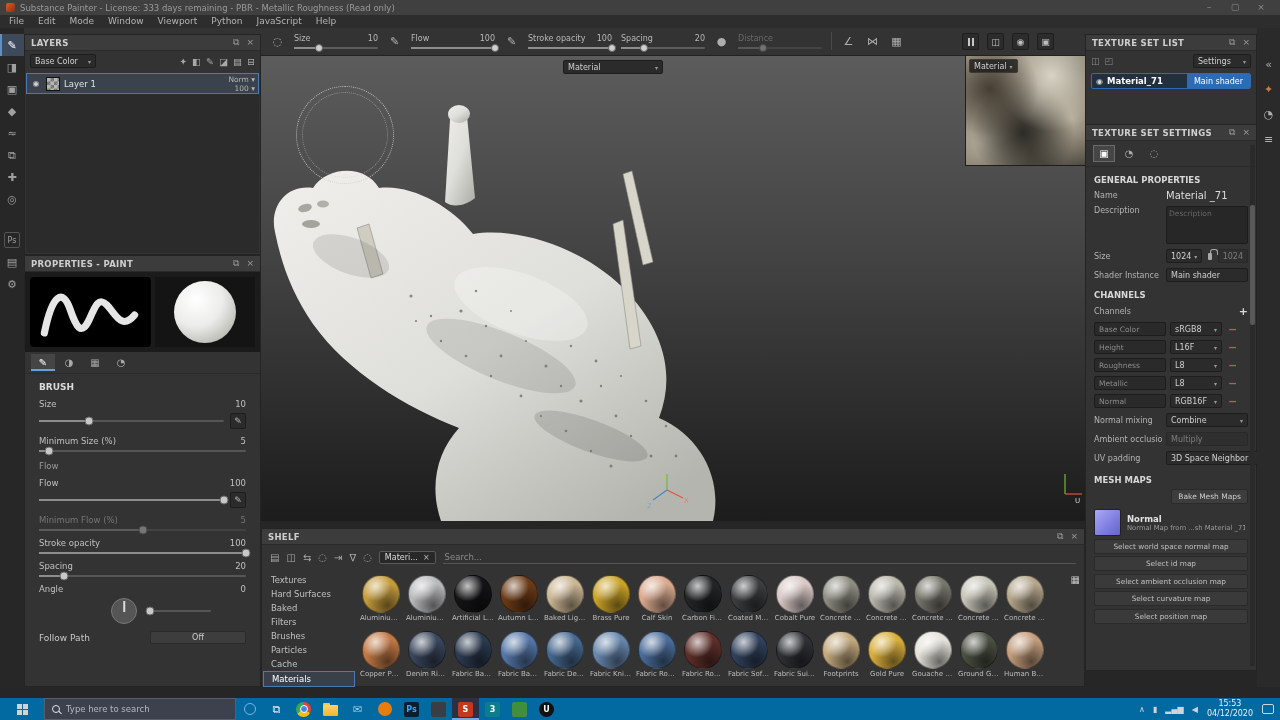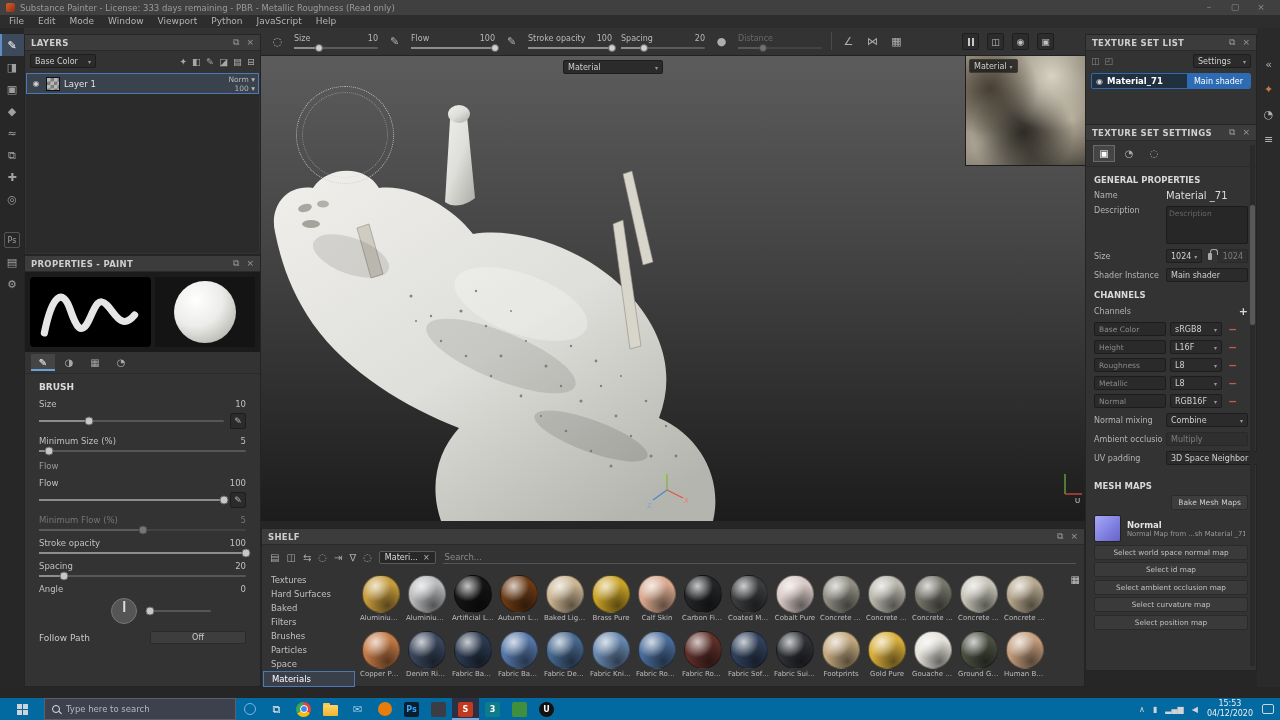--- a/index.html
+++ b/index.html
@@ -579,21 +579,21 @@
       </div>
     </div>
     <div class="shelf-body">
       <div class="shelf-cats">
           <div class="cat-item">Textures</div>
           <div class="cat-item">Hard Surfaces</div>
           <div class="cat-item">Baked</div>
           <div class="cat-item">Filters</div>
           <div class="cat-item">Brushes</div>
           <div class="cat-item">Particles</div>
-          <div class="cat-item">Space</div>
+          <div class="cat-item">Cache</div>
           <div class="cat-item selected">Materials</div>
         </div>
       <div class="shelf-grid">
         <div class="grid-toggle">▦</div>
       <div class="mat-cell">
       <div class="mat-sphere" style="background: radial-gradient(circle at 35% 28%, rgba(255,255,255,.75), rgba(255,255,255,0) 44%), radial-gradient(circle at 68% 82%, rgba(0,0,0,.55), rgba(0,0,0,0) 58%), #c59b3c"></div>
       <div class="mat-name">Aluminium...</div>
     </div>
           <div class="mat-cell">
       <div class="mat-sphere" style="background: radial-gradient(circle at 35% 28%, rgba(255,255,255,.75), rgba(255,255,255,0) 44%), radial-gradient(circle at 68% 82%, rgba(0,0,0,.55), rgba(0,0,0,0) 58%), #b9babc"></div>
@@ -842,21 +842,21 @@
         </div>
     </div>
     <div class="tss-row">
       <span class="tss-label">UV padding</span>
       <div class="dropdown" style="flex:1">
           <span>3D Space Neighbor</span>
           <span class="caret">▾</span>
         </div>
     </div>
 
-    <div class="tss-section" style="margin-top:16px">MESH MAPS</div>
+    <div class="tss-section" style="margin-top:10px">MESH MAPS</div>
     <div class="mm-head">
       <span class="bake-btn">Bake Mesh Maps</span>
     </div>
     <div class="mm-entry">
       <span class="mm-thumb"></span>
       <span>
         <div class="mm-name">Normal</div>
         <div class="mm-desc">Normal Map from ...sh Material _71</div>
       </span>
     </div>

